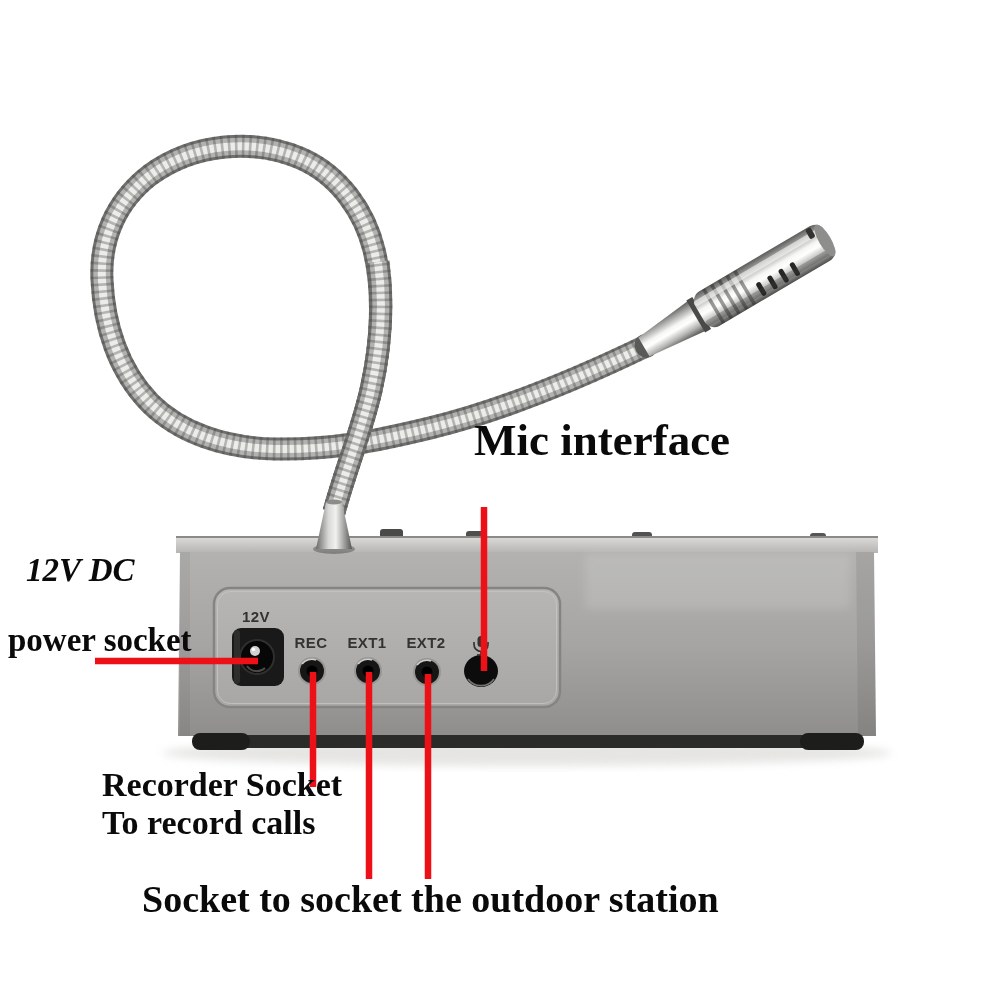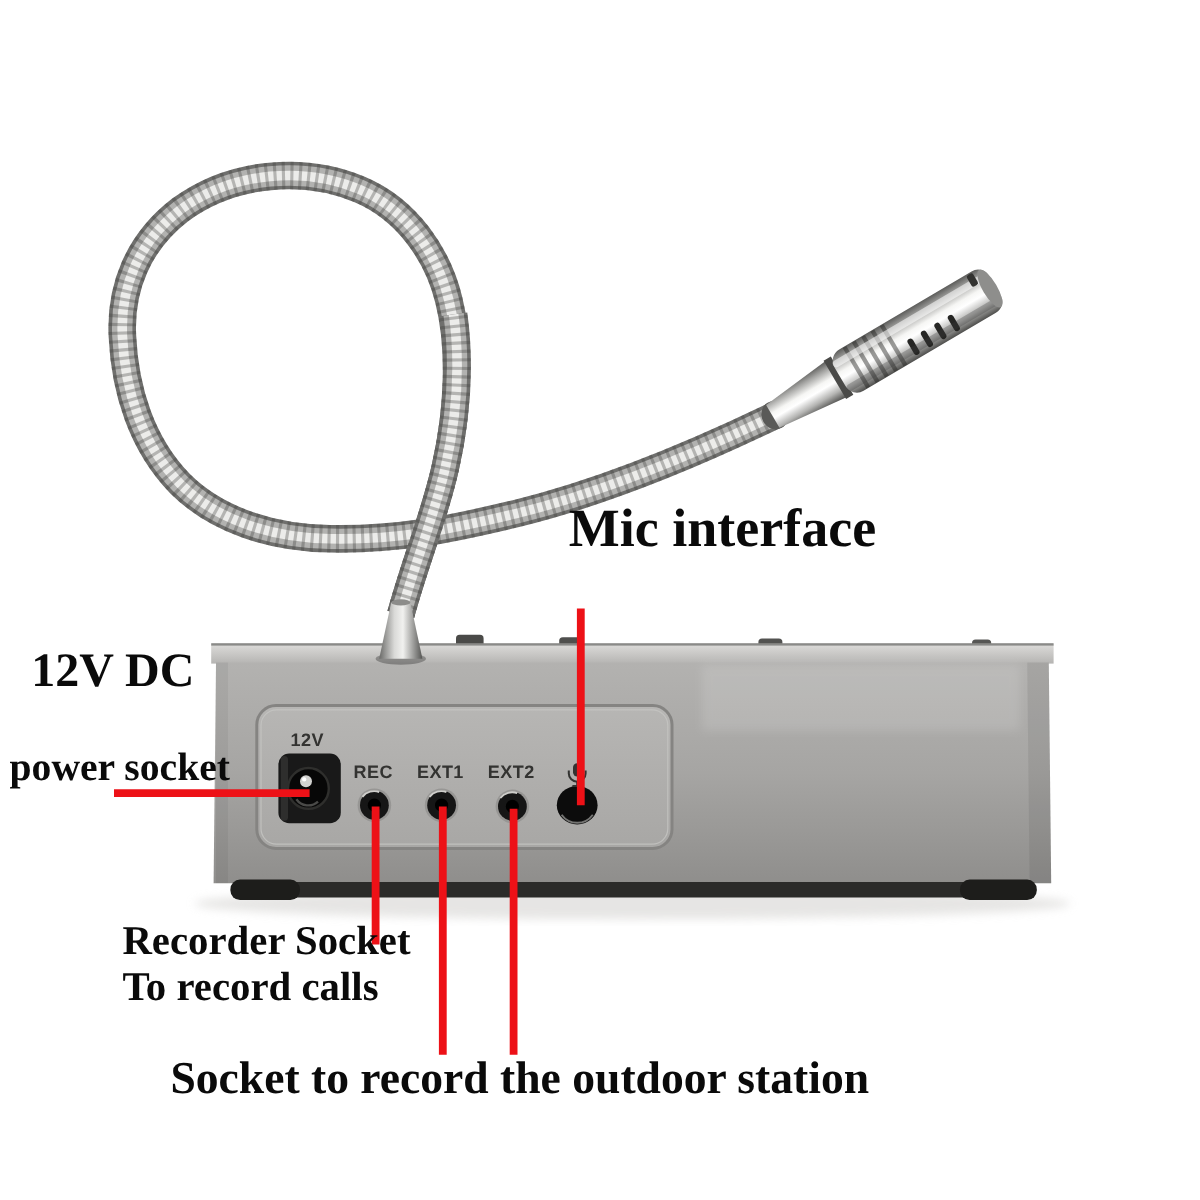--- a/index.html
+++ b/index.html
@@ -7,21 +7,21 @@
     position:relative; width:1000px; height:1000px;
     background:#ffffff; overflow:hidden;
     font-family:"Liberation Serif","DejaVu Serif",serif;
   }
   .stage svg { position:absolute; left:0; top:0; }
   .lbl {
     position:absolute;
     font-family:"Liberation Serif","DejaVu Serif",serif;
     font-weight:bold; color:#0a0a0a; white-space:nowrap; line-height:1.05;
   }
-  .lbl-power1   { left:26px;  top:538px; font-size:40px; }
+  .lbl-power1   { left:26px;  top:553px; font-size:33px;font-style:italic; }
   .lbl-power2   { left:8px;   top:623px; font-size:33px; }
   .lbl-mic-t    { left:474px; top:417px; font-size:45px; }
   .lbl-mic-s    { left:452px; top:474px; font-size:36px; }
   .lbl-rec1     { left:102px; top:767px; font-size:34px; }
   .lbl-rec2     { left:102px; top:805px; font-size:34px; }
   .lbl-outdoor  { left:142px; top:880px; font-size:38px; }
   .panel-text {
     font-family:"Liberation Sans","DejaVu Sans",sans-serif;
     font-weight:bold; letter-spacing:0.4px;
   }
@@ -215,14 +215,14 @@
       <line x1="369" y1="672" x2="369" y2="879" stroke="#ed1117"></line>
       <line x1="428" y1="674" x2="428" y2="879" stroke="#ed1117"></line>
     </g>
   </svg>
 
   <div class="lbl lbl-power1">12V DC</div>
   <div class="lbl lbl-mic-t">Mic interface</div>
   <div class="lbl lbl-power2">power socket</div>
   <div class="lbl lbl-rec1">Recorder Socket</div>
   <div class="lbl lbl-rec2">To record calls</div>
-  <div class="lbl lbl-outdoor">Socket to record the outdoor station</div>
+  <div class="lbl lbl-outdoor">Socket to socket the outdoor station</div>
 </div>
 
 </body></html>

